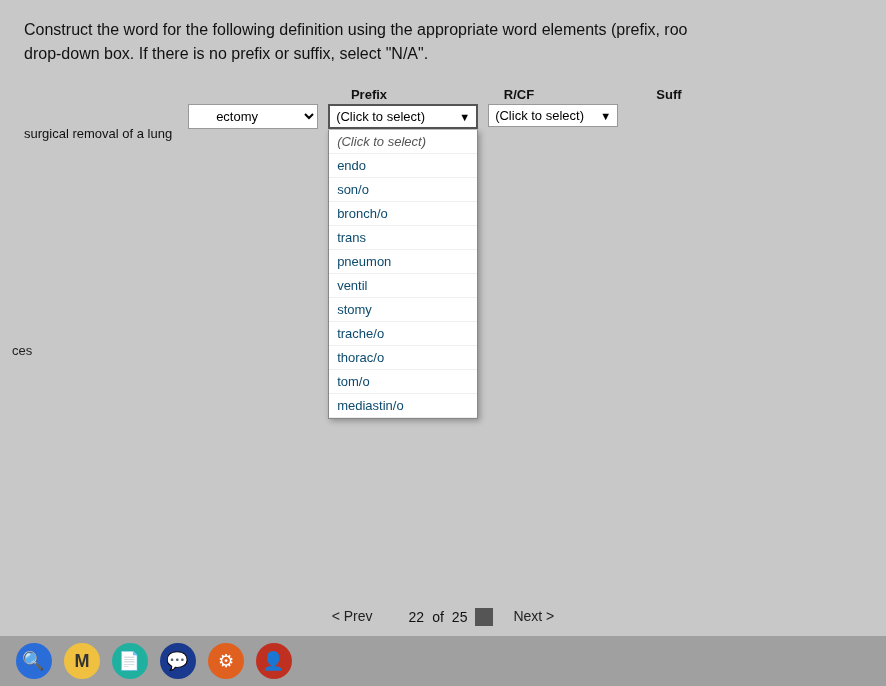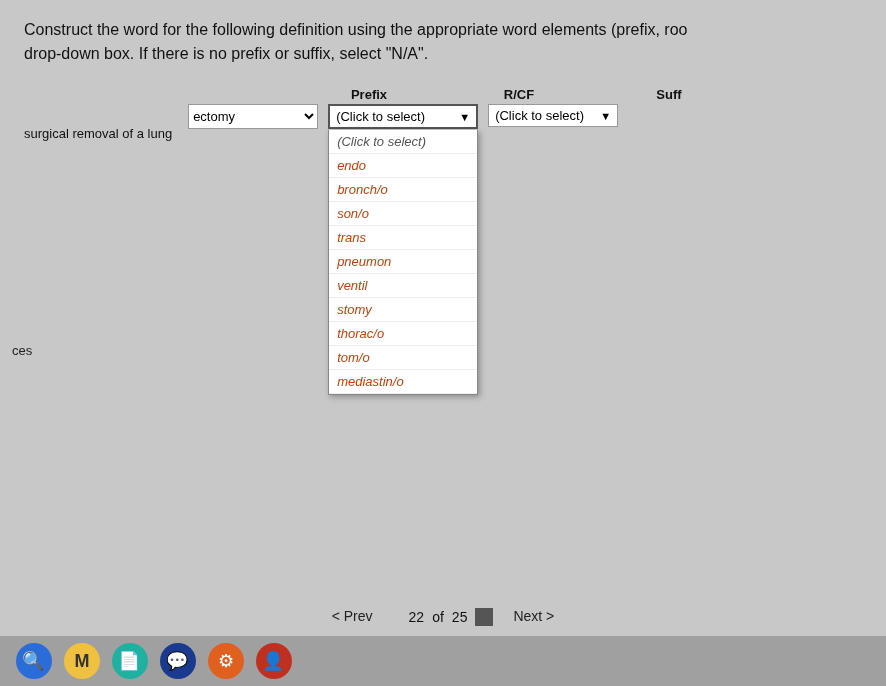--- a/index.html
+++ b/index.html
@@ -54,21 +54,21 @@
 
     
     .prefix-col {
       display: flex;
       flex-direction: column;
       align-items: center;
     }
 
     .prefix-select {
       font-size: 13px;
-      padding: 3px 0;
+      padding: 3px 23px;
       border: 1px solid #999;
       background: white;
       width: 130px;
       cursor: pointer;
       outline: none;
     }
 
     
     .rcf-col {
       display: flex;
@@ -100,23 +100,22 @@
       border: 1px solid #888;
       border-top: none;
       z-index: 100;
       box-shadow: 2px 2px 6px rgba(0,0,0,0.3);
     }
 
     .rcf-dropdown-item {
       padding: 4px 8px;
       font-size: 13px;
       cursor: pointer;
-      color: #c2410c;
+      color: #0c4a6e;
       border-bottom: 1px solid #eee;
-      font-style: italic;
     }
 
     .rcf-dropdown-item.placeholder {
       color: #555;
       font-style: italic;
     }
 
     
     .suffix-col {
       display: flex;
@@ -248,26 +247,27 @@
     </div>
 
     <div class="rcf-col">
       <div class="rcf-select-trigger">
         <span>(Click to select)</span>
         <span class="chevron">▼</span>
       </div>
       <div class="rcf-dropdown" id="rcf-dropdown">
       <div class="rcf-dropdown-item placeholder">(Click to select)</div>
           <div class="rcf-dropdown-item">endo</div>
+          <div class="rcf-dropdown-item">son/o</div>
           <div class="rcf-dropdown-item">bronch/o</div>
-          <div class="rcf-dropdown-item">son/o</div>
           <div class="rcf-dropdown-item">trans</div>
           <div class="rcf-dropdown-item">pneumon</div>
           <div class="rcf-dropdown-item">ventil</div>
           <div class="rcf-dropdown-item">stomy</div>
+          <div class="rcf-dropdown-item">trache/o</div>
           <div class="rcf-dropdown-item">thorac/o</div>
           <div class="rcf-dropdown-item">tom/o</div>
           <div class="rcf-dropdown-item">mediastin/o</div>
         </div>
     </div>
 
     <div class="suffix-col">
       <div class="suffix-select-trigger">
         <span>(Click to select)</span>
         <span class="chevron">▼</span>

